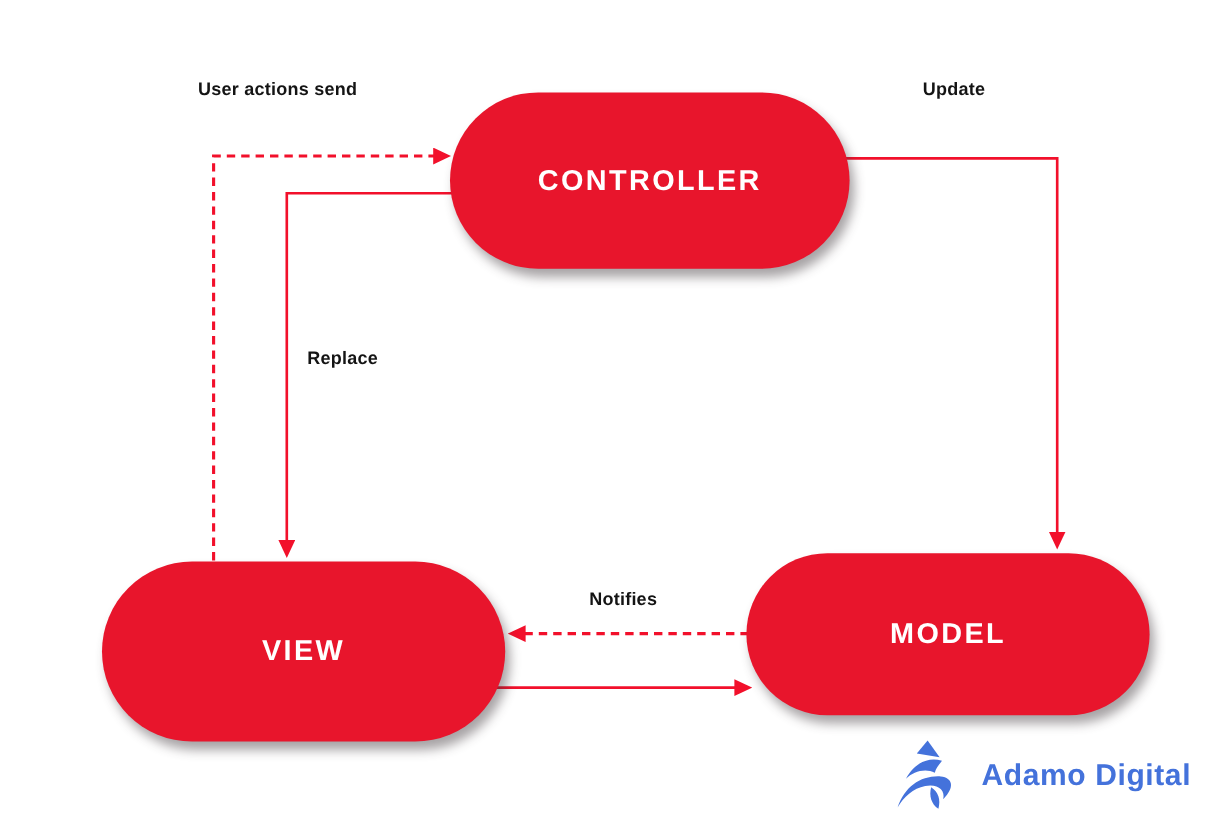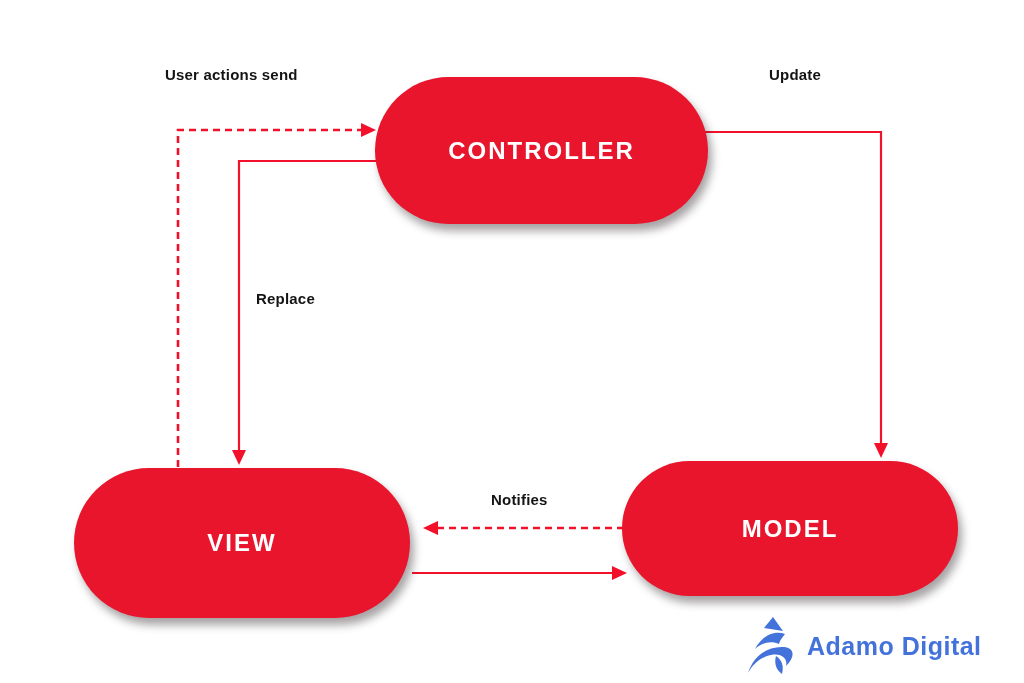--- a/index.html
+++ b/index.html
@@ -29,21 +29,21 @@
     justify-content: center;
     box-shadow: 4px 7px 9px rgba(60, 50, 55, 0.45);
   }
   .node span {
     color: #ffffff;
     font-weight: bold;
     font-size: 24px;
     letter-spacing: 2px;
   }
   .node-controller { left: 375px; top: 77px;  width: 333px; height: 147px; border-radius: 74px; }
-  .node-view       { left: 74px;  top: 468px; width: 336px; height: 150px; border-radius: 75px; }
+  .node-view       { left: 85px;  top: 468px; width: 336px; height: 150px; border-radius: 75px; }
   .node-model      { left: 622px; top: 461px; width: 336px; height: 135px; border-radius: 76px; }
 
   .edge-label {
     position: absolute;
     color: #141414;
     font-weight: bold;
     font-size: 15px;
     letter-spacing: 0.2px;
     white-space: nowrap;
   }
@@ -51,21 +51,21 @@
   .lbl-update       { left: 769px; top: 66px; }
   .lbl-replace      { left: 256px; top: 290px; }
   .lbl-notifies     { left: 491px; top: 491px; }
   .lbl-gets-changed { left: 432px; top: 592px; }
 
   .logo {
     position: absolute;
     left: 746px; top: 616px;
     display: flex;
     align-items: center;
-    gap: 7px;
+    gap: 18px;
   }
   .logo-text {
     color: #4472db;
     font-weight: bold;
     font-size: 25px;
     letter-spacing: 0.5px;
     white-space: nowrap;
   }
 </style>
 </head>

